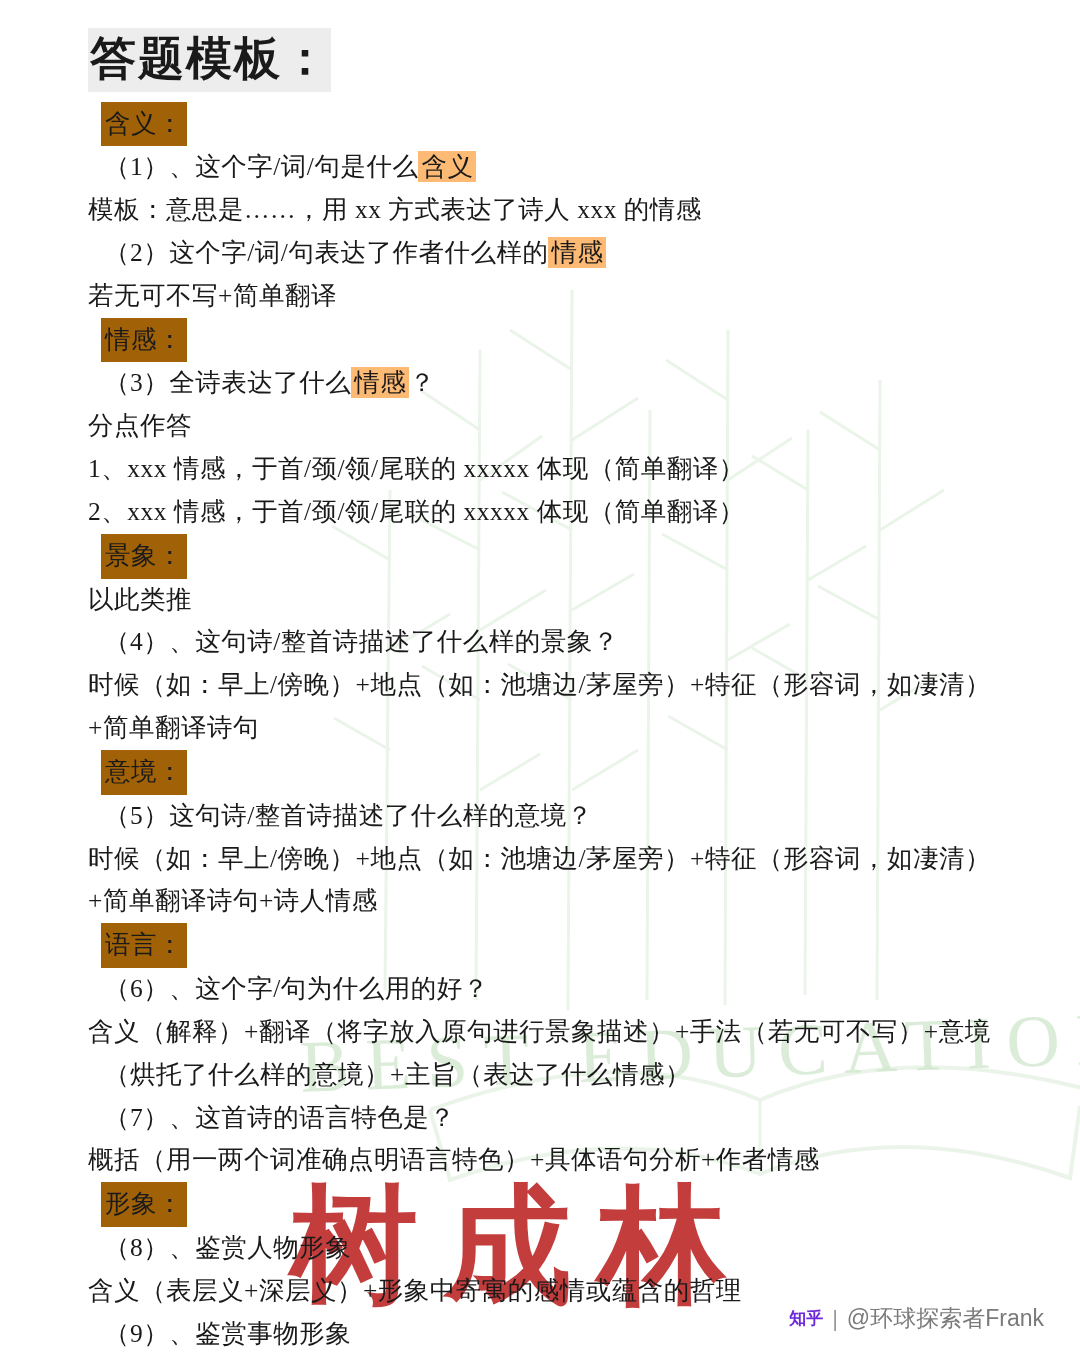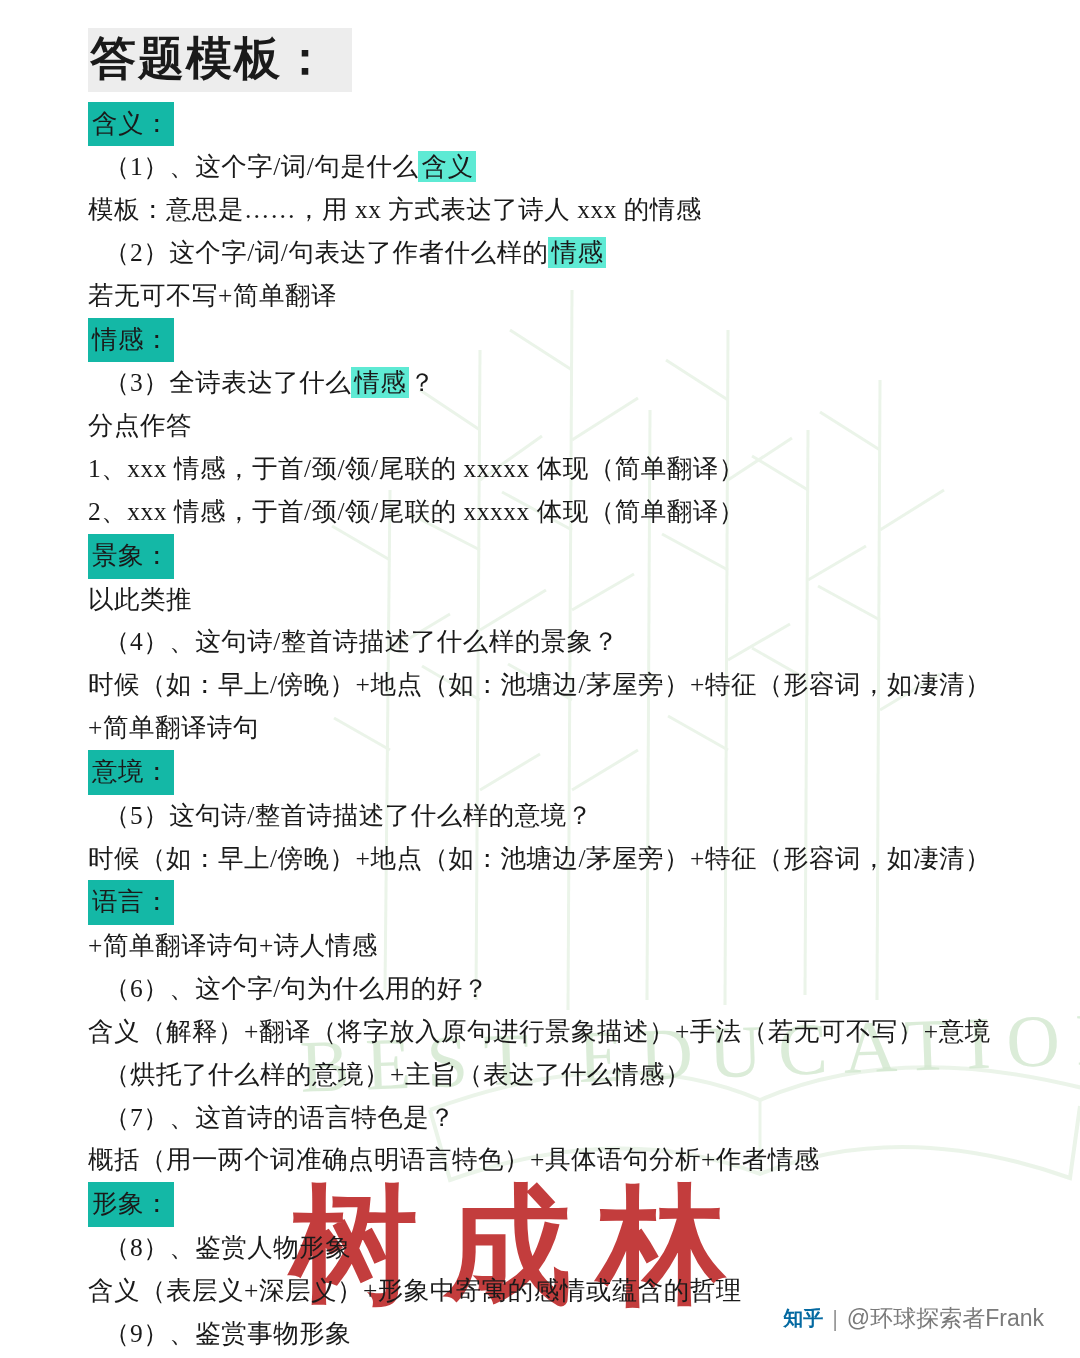--- a/index.html
+++ b/index.html
@@ -65,66 +65,67 @@
   }
 
   .doc-title {
     display: inline-block;
     font-family: "DejaVu Serif", serif;
     font-weight: 700;
     font-size: 46px;
     line-height: 1.25;
     letter-spacing: 2px;
     background: #ededed;
-    padding: 2px 22px 4px 2px;
+    padding: 2px 1px 4px 2px;
     margin: 0 0 10px 0;
   }
 
   .line {
     font-size: 25.5px;
     line-height: 1.68;
     letter-spacing: 0.5px;
     white-space: pre-wrap;
     margin: 0;
   }
   .line.indent {
     padding-left: 16px;
   }
 
   
   .hl {
-    background: #5eead4;
+    background: #fdba74;
     padding: 1px 3px;
   }
 
   .section-label {
     display: inline-block;
-    background: #14b8a6;
+    background: #a16207;
     padding: 1px 4px;
     font-size: 25.5px;
+    margin-left: 13px;
   }
 
   
   .footer {
     position: absolute;
     right: 36px;
     bottom: 24px;
     z-index: 3;
     display: flex;
     align-items: center;
     gap: 9px;
     color: #7a7a7a;
     font-family: "Liberation Sans", sans-serif;
     font-size: 23px;
   }
   .zhihu-mark {
     font-family: "DejaVu Serif", serif;
     font-weight: 700;
-    font-size: 20px;
-    color: #0369a1;
+    font-size: 17px;
+    color: #6d28d9;
   }
   .footer-sep {
     color: #9a9a9a;
     font-size: 22px;
   }
 </style>
 </head>
 <body>
 
 <div class="watermark">
@@ -169,22 +170,22 @@
       <div class="line">1、xxx 情感，于首/颈/领/尾联的 xxxxx 体现（简单翻译）</div>
       <div class="line">2、xxx 情感，于首/颈/领/尾联的 xxxxx 体现（简单翻译）</div>
       <div class="line"><span class="section-label">景象：</span></div>
       <div class="line">以此类推</div>
       <div class="line indent">（4）、这句诗/整首诗描述了什么样的景象？</div>
       <div class="line">时候（如：早上/傍晚）+地点（如：池塘边/茅屋旁）+特征（形容词，如凄清）</div>
       <div class="line">+简单翻译诗句</div>
       <div class="line"><span class="section-label">意境：</span></div>
       <div class="line indent">（5）这句诗/整首诗描述了什么样的意境？</div>
       <div class="line">时候（如：早上/傍晚）+地点（如：池塘边/茅屋旁）+特征（形容词，如凄清）</div>
+      <div class="line">+简单翻译诗句+诗人情感</div>
       <div class="line"><span class="section-label">语言：</span></div>
-      <div class="line">+简单翻译诗句+诗人情感</div>
       <div class="line indent">（6）、这个字/句为什么用的好？</div>
       <div class="line">含义（解释）+翻译（将字放入原句进行景象描述）+手法（若无可不写）+意境</div>
       <div class="line indent">（烘托了什么样的意境）+主旨（表达了什么情感）</div>
       <div class="line indent">（7）、这首诗的语言特色是？</div>
       <div class="line">概括（用一两个词准确点明语言特色）+具体语句分析+作者情感</div>
       <div class="line"><span class="section-label">形象：</span></div>
       <div class="line indent">（8）、鉴赏人物形象</div>
       <div class="line">含义（表层义+深层义）+形象中寄寓的感情或蕴含的哲理</div>
       <div class="line indent">（9）、鉴赏事物形象</div>
       <div class="line">特征+内在品格或精神内涵（寻找物与志的契合点）+情感</div>

